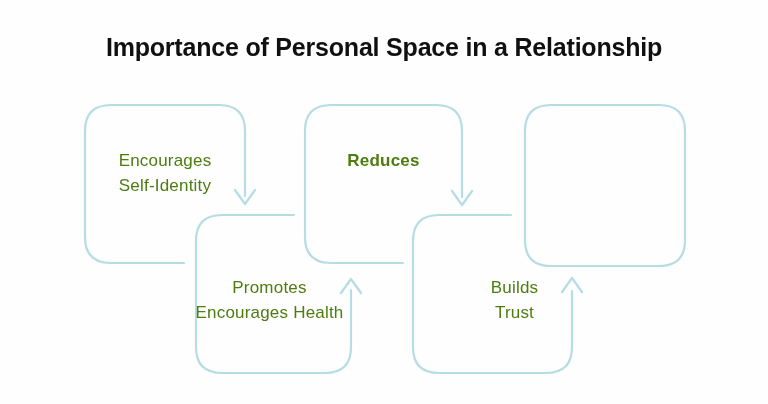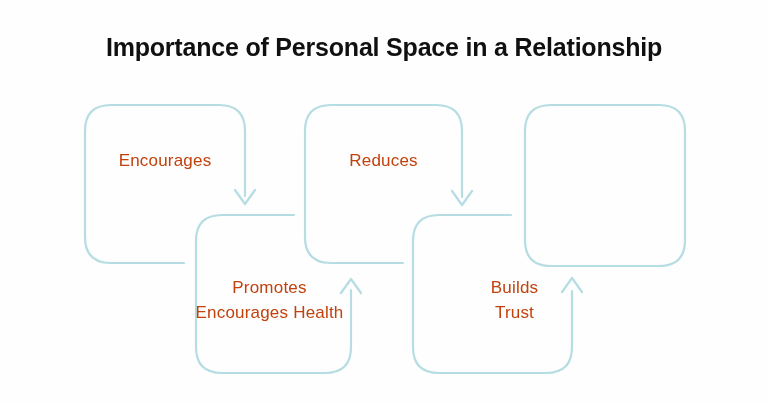--- a/index.html
+++ b/index.html
@@ -39,49 +39,50 @@
     stroke-width: 2.2;
     stroke-linecap: round;
     stroke-linejoin: round;
   }
   .node-label {
     position: absolute;
     text-align: center;
     font-size: 17px;
     line-height: 25px;
     letter-spacing: 0.2px;
-    color: #c2410c;
+    color: #4d7c0f;
   }
   .node-label span { display: block; }
 </style>
 </head>
 <body>
 
 <div class="canvas">
 
   <h1 class="title">Importance of Personal Space in a Relationship</h1>
 
   <svg class="links" viewBox="0 0 768 404" xmlns="http://www.w3.org/2000/svg" aria-hidden="true">
     <path d="M 184 263 L 111 263 Q 85 263 85 237 L 85 131 Q 85 105 111 105 L 219 105 Q 245 105 245 131 L 245 196 M 235 190 L 245 204 L 255 190" stroke="#b5dde2"></path>
     <path d="M 294 215 L 222 215 Q 196 215 196 241 L 196 347 Q 196 373 222 373 L 325 373 Q 351 373 351 347 L 351 290 M 341 293 L 351 279 L 361 293" stroke="#b5dde2"></path>
     <path d="M 403 263 L 331 263 Q 305 263 305 237 L 305 131 Q 305 105 331 105 L 436 105 Q 462 105 462 131 L 462 197 M 452 191 L 462 205 L 472 191" stroke="#b5dde2"></path>
     <path d="M 511 215 L 439 215 Q 413 215 413 241 L 413 347 Q 413 373 439 373 L 546 373 Q 572 373 572 347 L 572 291 M 562 292 L 572 278 L 582 292" stroke="#b5dde2"></path>
     <path d="M 551 105 L 659 105 Q 685 105 685 131 L 685 240 Q 685 266 659 266 L 551 266 Q 525 266 525 240 L 525 131 Q 525 105 551 105" stroke="#b5dde2"></path>
   </svg>
 
   <div class="node-label" style="left:85px; top:148px; width:160px;">
     <span>Encourages</span>
+    <span>Self-Identity</span>
   </div>
 
   <div class="node-label" style="left:192px; top:275px; width:155px;">
     <span>Promotes</span>
     <span>Encourages Health</span>
   </div>
 
-  <div class="node-label" style="left:305px; top:148px; width:157px;">
+  <div class="node-label" style="left:305px; top:148px; width:157px;font-weight:bold;">
     <span>Reduces</span>
   </div>
 
   <div class="node-label" style="left:413px; top:275px; width:159px;margin-left:22px;">
     <span>Builds</span>
     <span>Trust</span>
   </div>
 
 
 </div>

